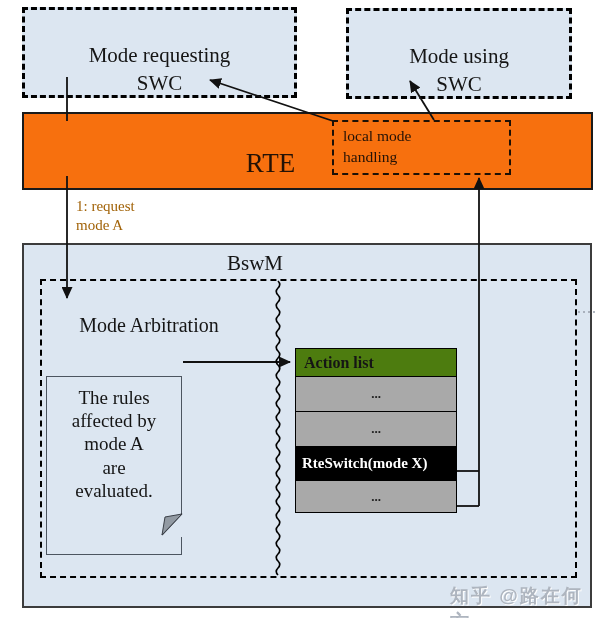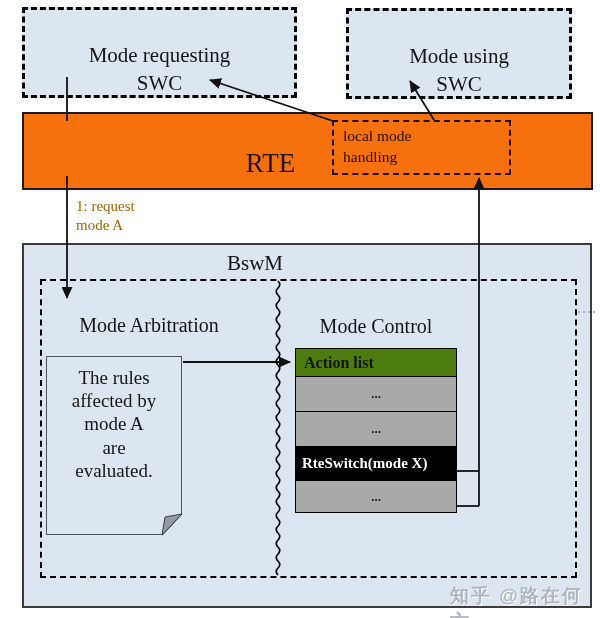--- a/index.html
+++ b/index.html
@@ -40,21 +40,21 @@
   #bswm-box { left:22px; top:243px; width:570px; height:365px;
     background:#dce6f1; border:2px solid #3c3c3c; }
   #bswm-title { left:227px; top:251px; width:100px; text-align:left;
     font-size:21px; }
   #bswm-dashed { left:40px; top:279px; width:537px; height:299px;
     border:2px dashed #000; }
   #arb-title  { left:58px;  top:314px; width:182px; text-align:center; font-size:20px; }
   #ctrl-title { left:297px; top:315px; width:158px; text-align:center; font-size:20px; }
 
   
-  #note { left:46px; top:356px; width:136px; height:179px;
+  #note { left:46px; top:376px; width:136px; height:179px;
     background:#dce6f1; border:1px solid #4c5560;
     text-align:center; font-size:19px; line-height:1.22; padding-top:9px; }
 
   
   #action-table { left:295px; top:348px; width:162px; }
   .arow { box-sizing:border-box; border:1px solid #000; margin-top:-1px;
     display:flex; align-items:center; }
   .arow:first-child { margin-top:0; }
   .arow.header { height:29px; background:#4d7c0f; font-weight:bold;
     font-size:16px; padding-left:8px; }
@@ -96,21 +96,20 @@
   <div class="abs step-label preline" id="step3">3: Execute
 BSW
 actions and
 RTE
 Switches</div>
 
   <div class="abs" id="bswm-box"></div>
   <div class="abs" id="bswm-title">BswM</div>
   <div class="abs" id="bswm-dashed"></div>
   <div class="abs" id="arb-title">Mode Arbitration</div>
-  <div class="abs" id="ctrl-title">Mode Control</div>
 
   <div class="abs preline" id="note">The rules
 affected by
 mode A
 are
 evaluated.</div>
 
   <div class="abs" id="action-table">
     <div class="arow header">Action list</div>
     <div class="arow gray h36">...</div>

